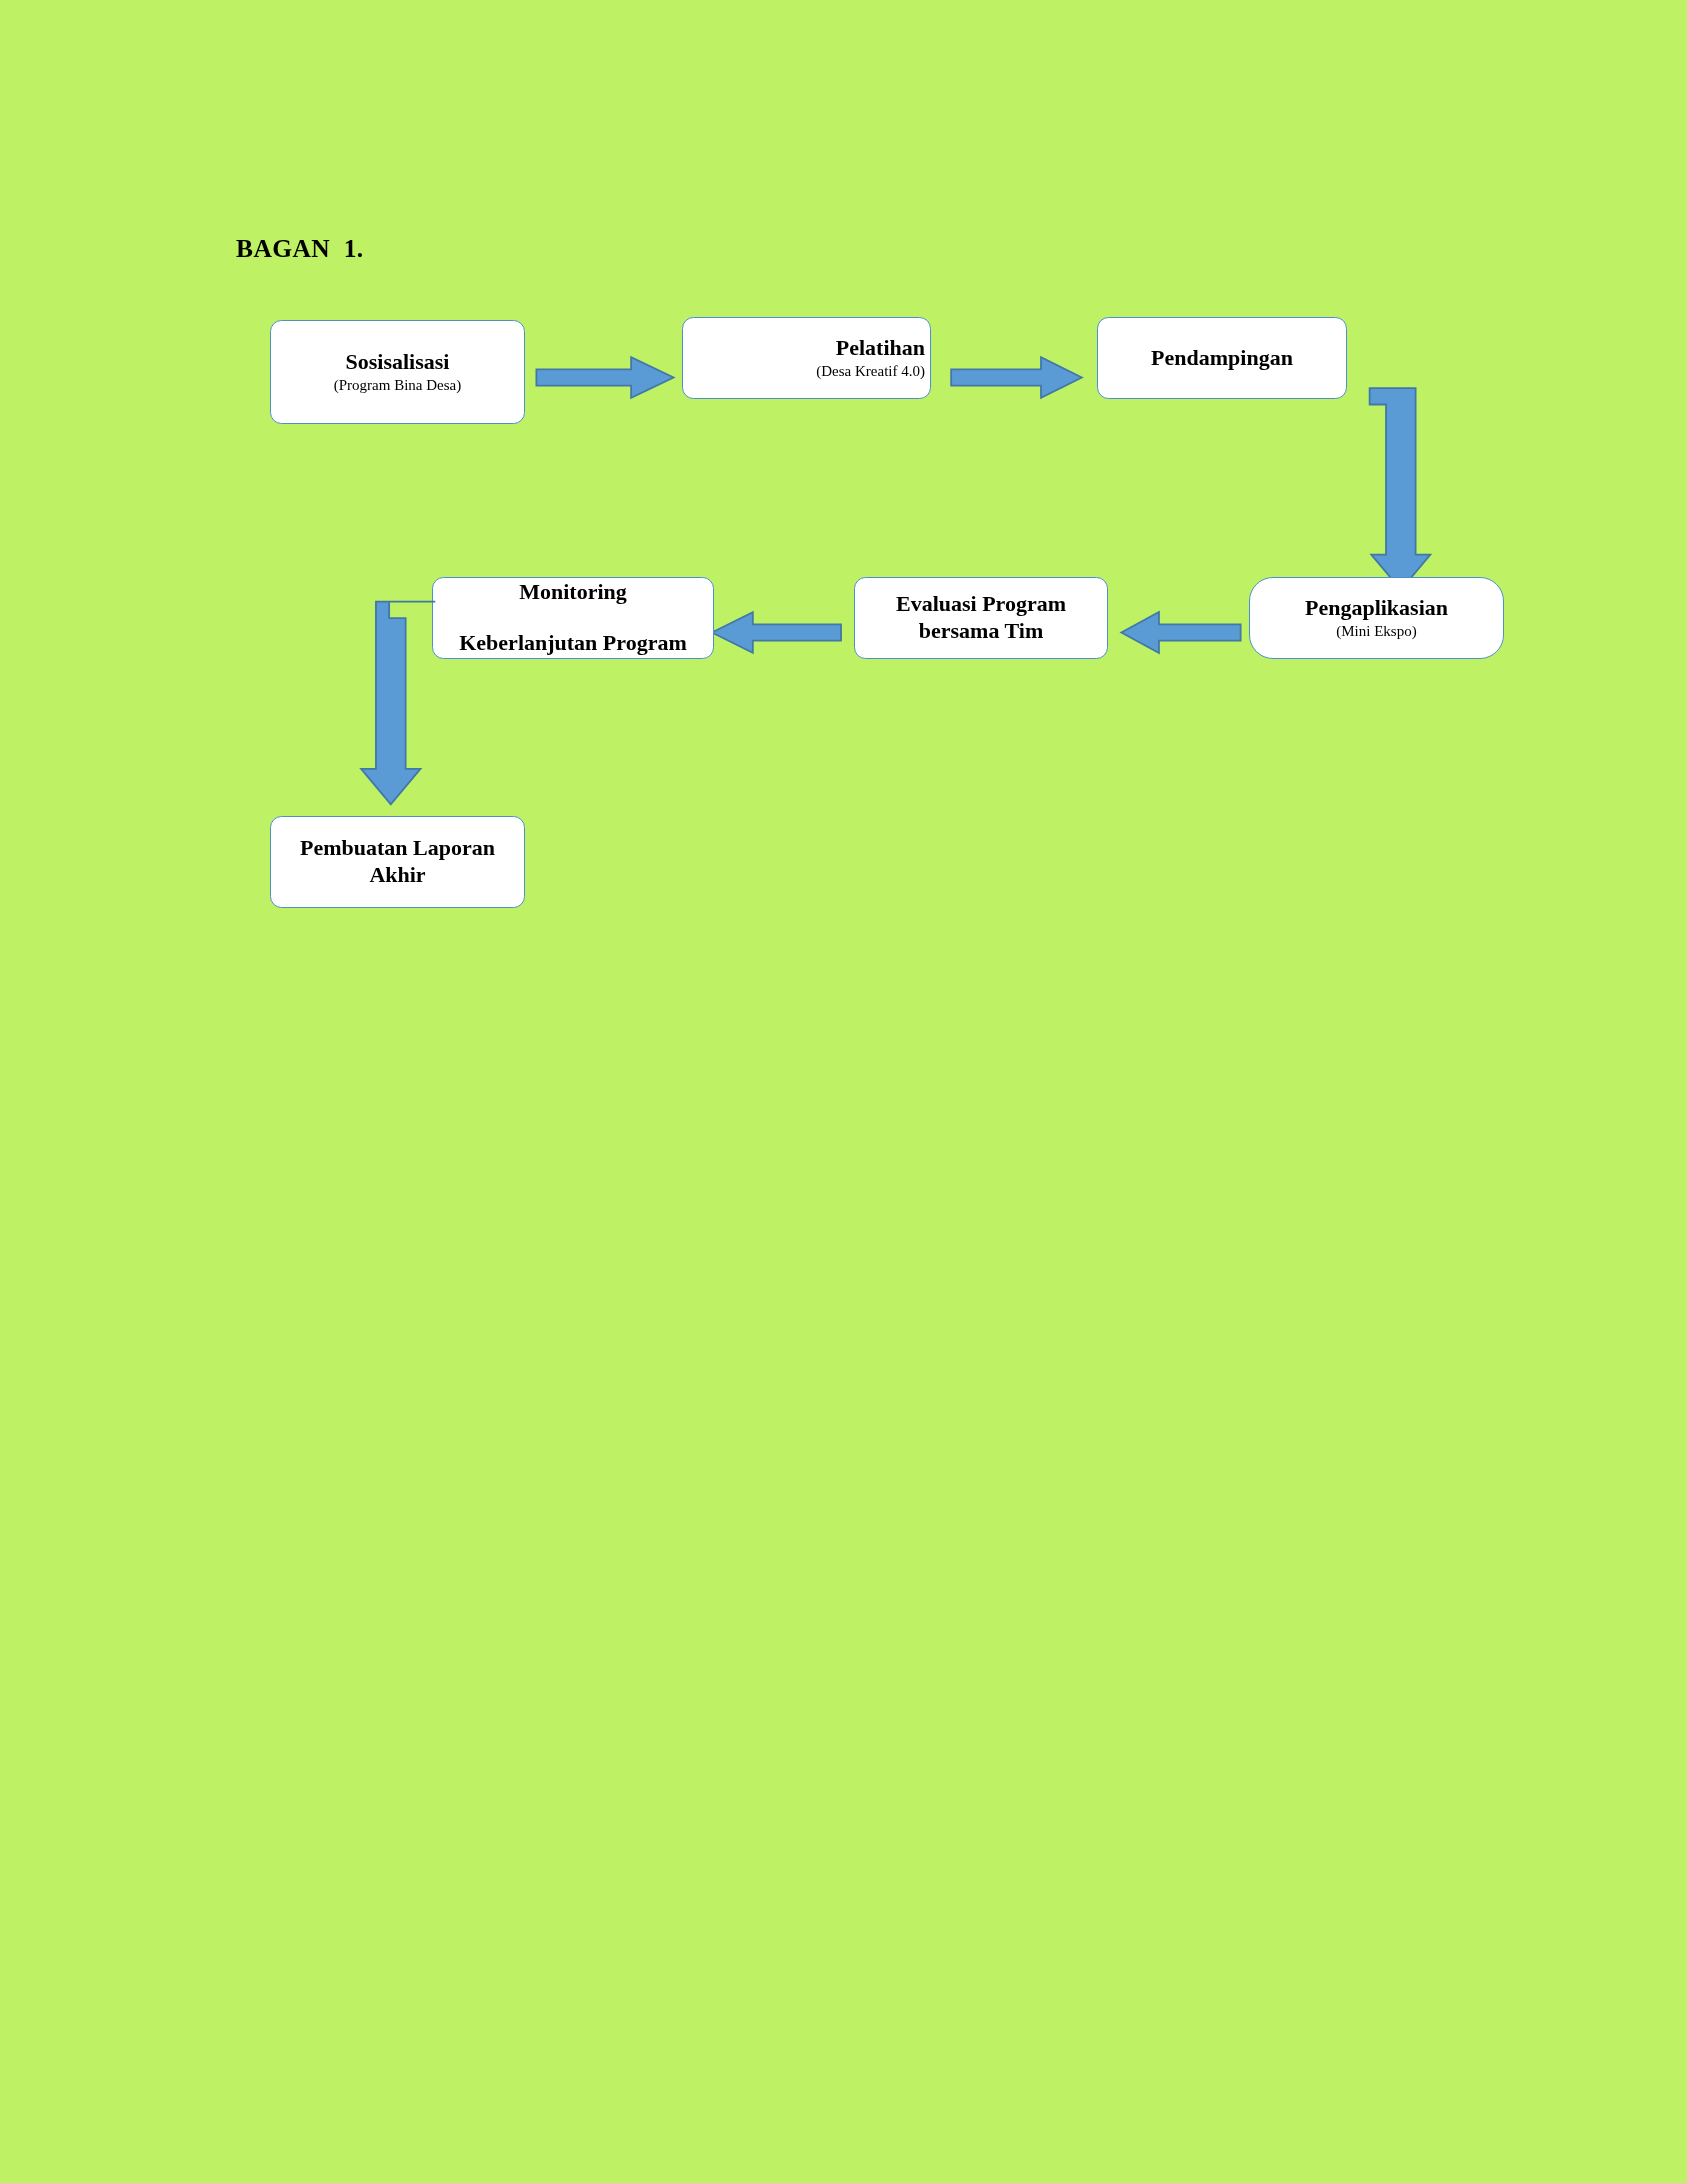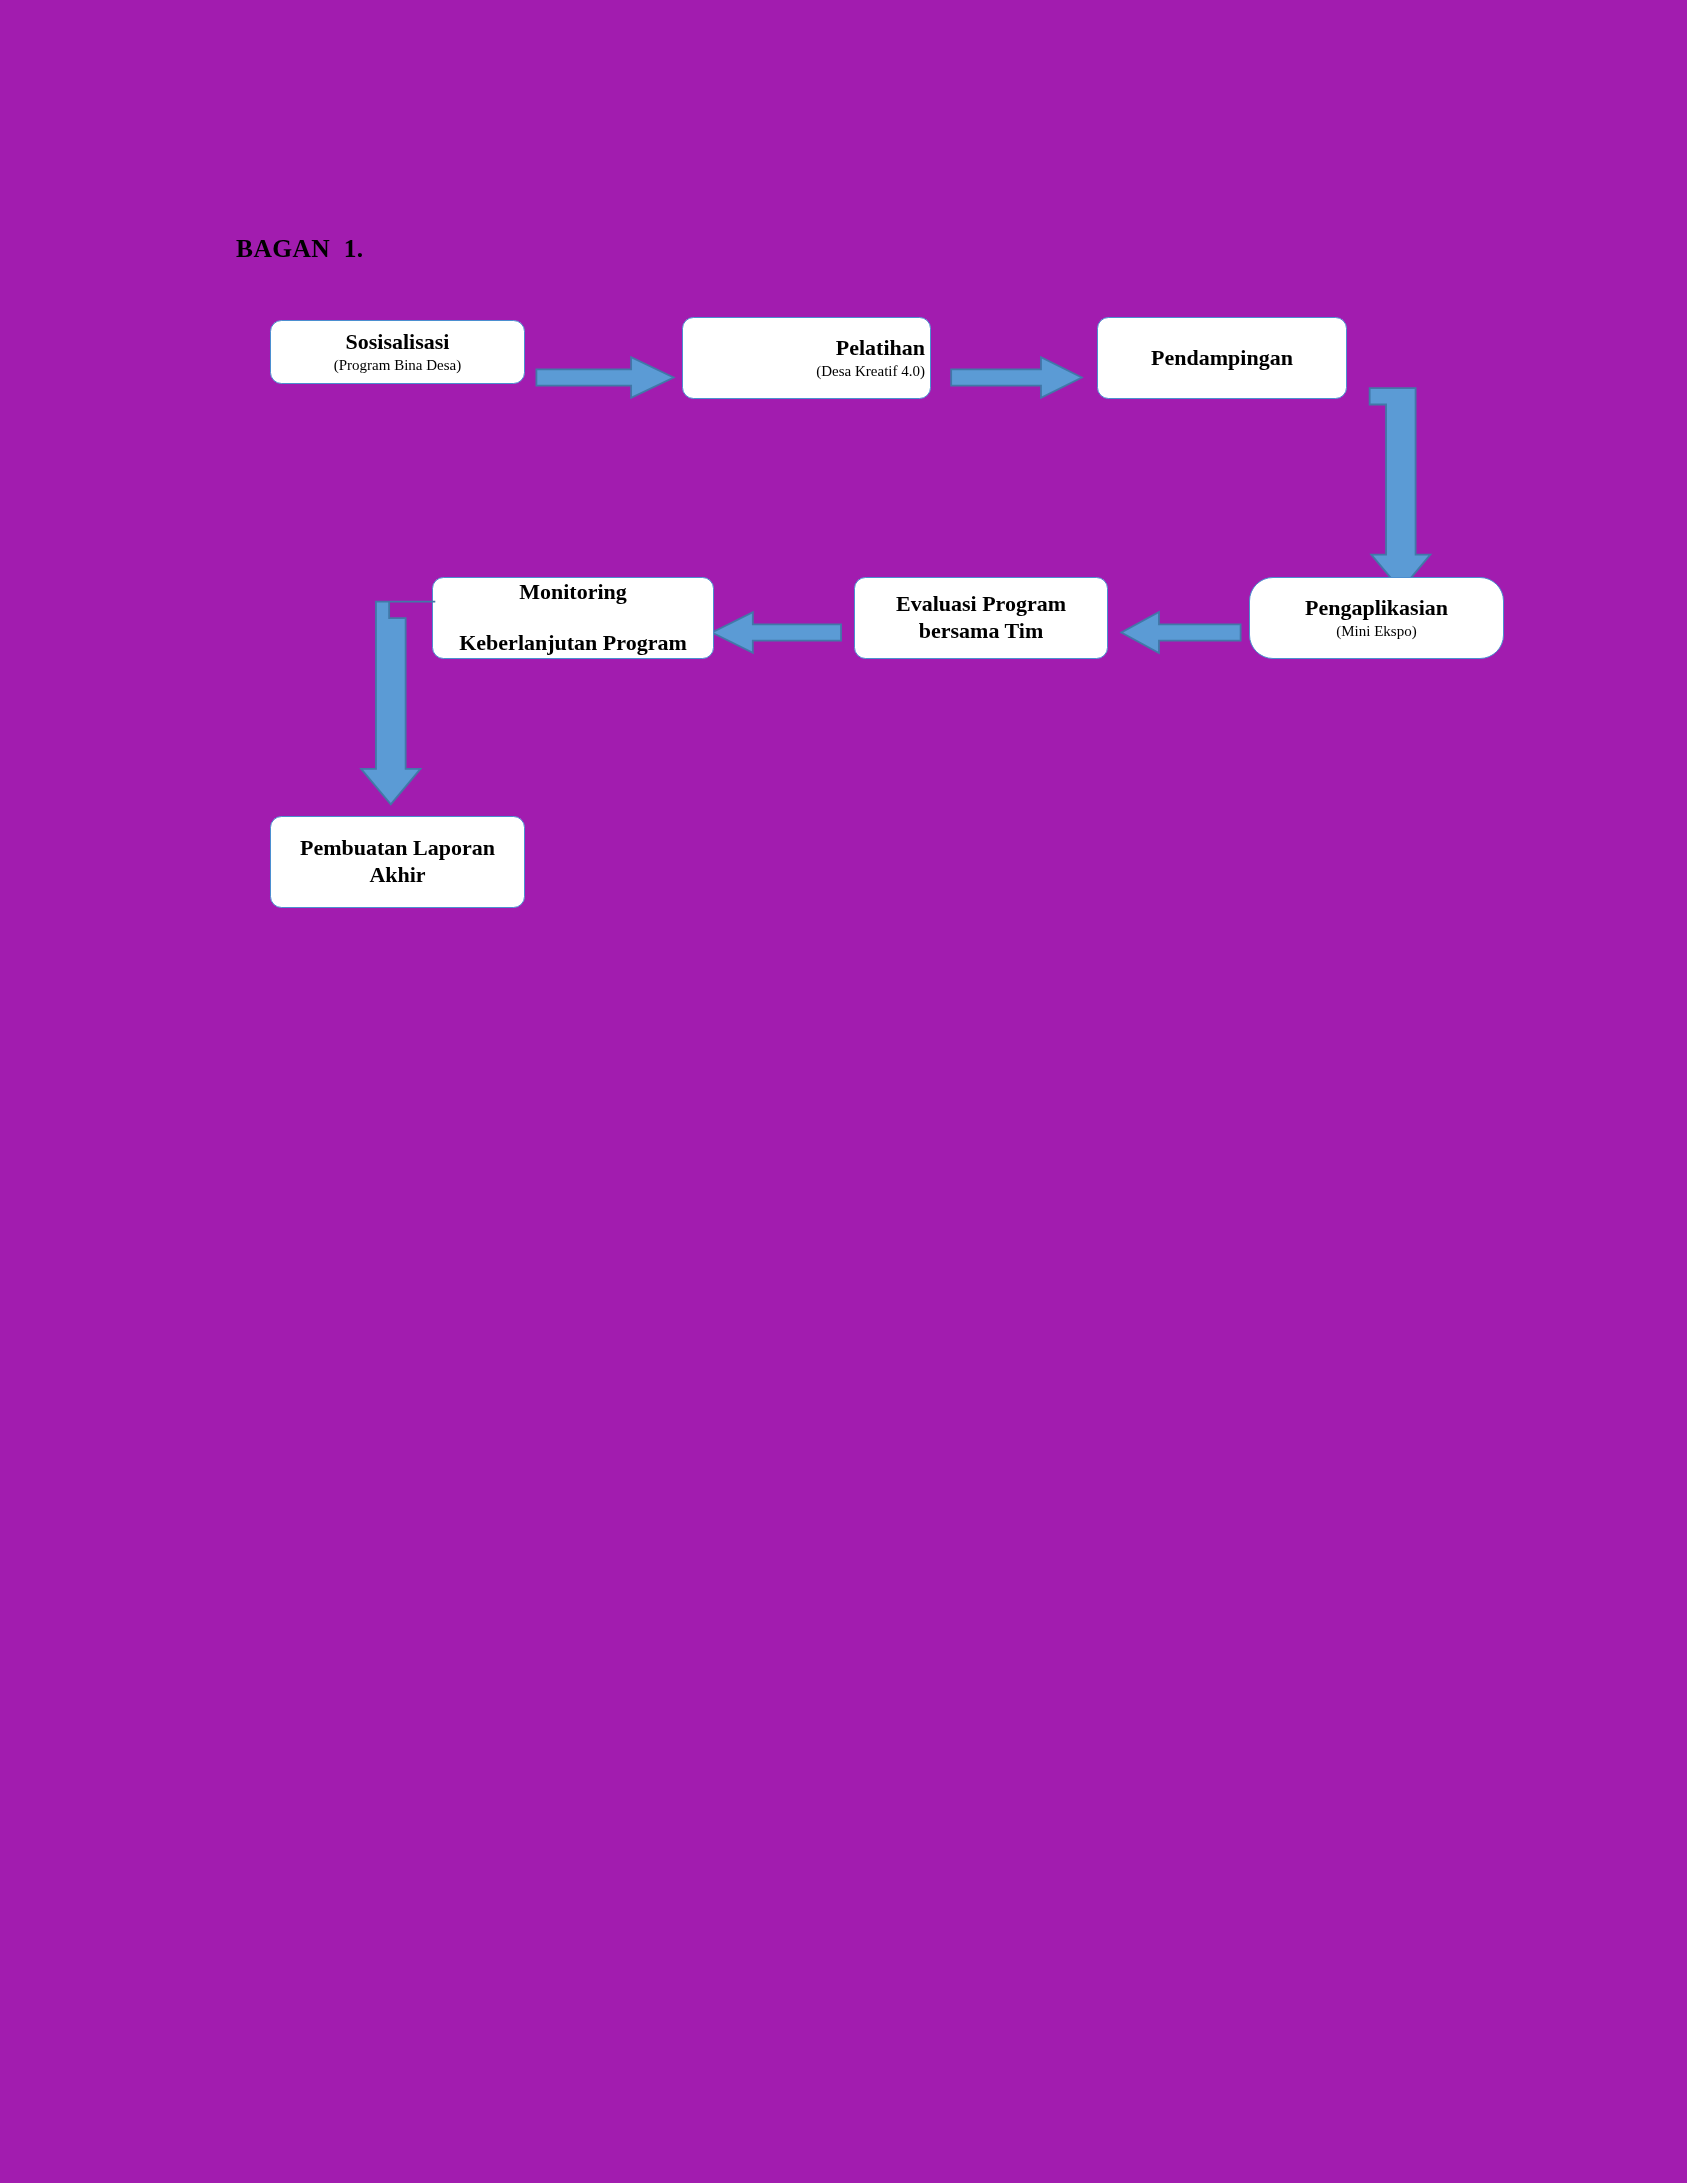--- a/index.html
+++ b/index.html
@@ -14,21 +14,21 @@
     position: relative;
     font-family: "Liberation Serif", "DejaVu Serif", serif;
     overflow: hidden;
   }
 
   #page {
     position: absolute;
     top: 0; left: 0;
     width: 1687px;
     height: 2183px;
-    background: #a21caf;
+    background: #bef264;
   }
 
   .chart-title {
     position: absolute;
     left: 236px;
     top: 234px;
     font-size: 25.5px;
     font-weight: bold;
     letter-spacing: 0.4px;
     color: #000000;
@@ -61,21 +61,21 @@
     font-size: 15px;
     white-space: nowrap;
   }
   .node .l2b {
     font-weight: bold;
     font-size: 22px;
     white-space: nowrap;
   }
 
   
-  #node-sosialisasi      { left: 270px;  top: 320px;  width: 255px; height: 64px; }
+  #node-sosialisasi      { left: 270px;  top: 320px;  width: 255px; height: 104px; }
   #node-pelatihan        { left: 682px;  top: 317px;  width: 249px; height: 82px; align-items: flex-end; }
   #node-pendampingan     { left: 1097px; top: 317px;  width: 250px; height: 82px; }
   #node-pengaplikasian   { left: 1249px; top: 577px;  width: 255px; height: 82px; border-radius: 24px; }
   #node-evaluasi         { left: 854px; top: 577px;  width: 254px; height: 82px; }
   #node-monitoring       { left: 432px;  top: 577px;  width: 282px; height: 82px; gap: 24px; }
   #node-laporan          { left: 270px;  top: 816px;  width: 255px; height: 92px; }
 
   
   .arrow {
     position: absolute;

